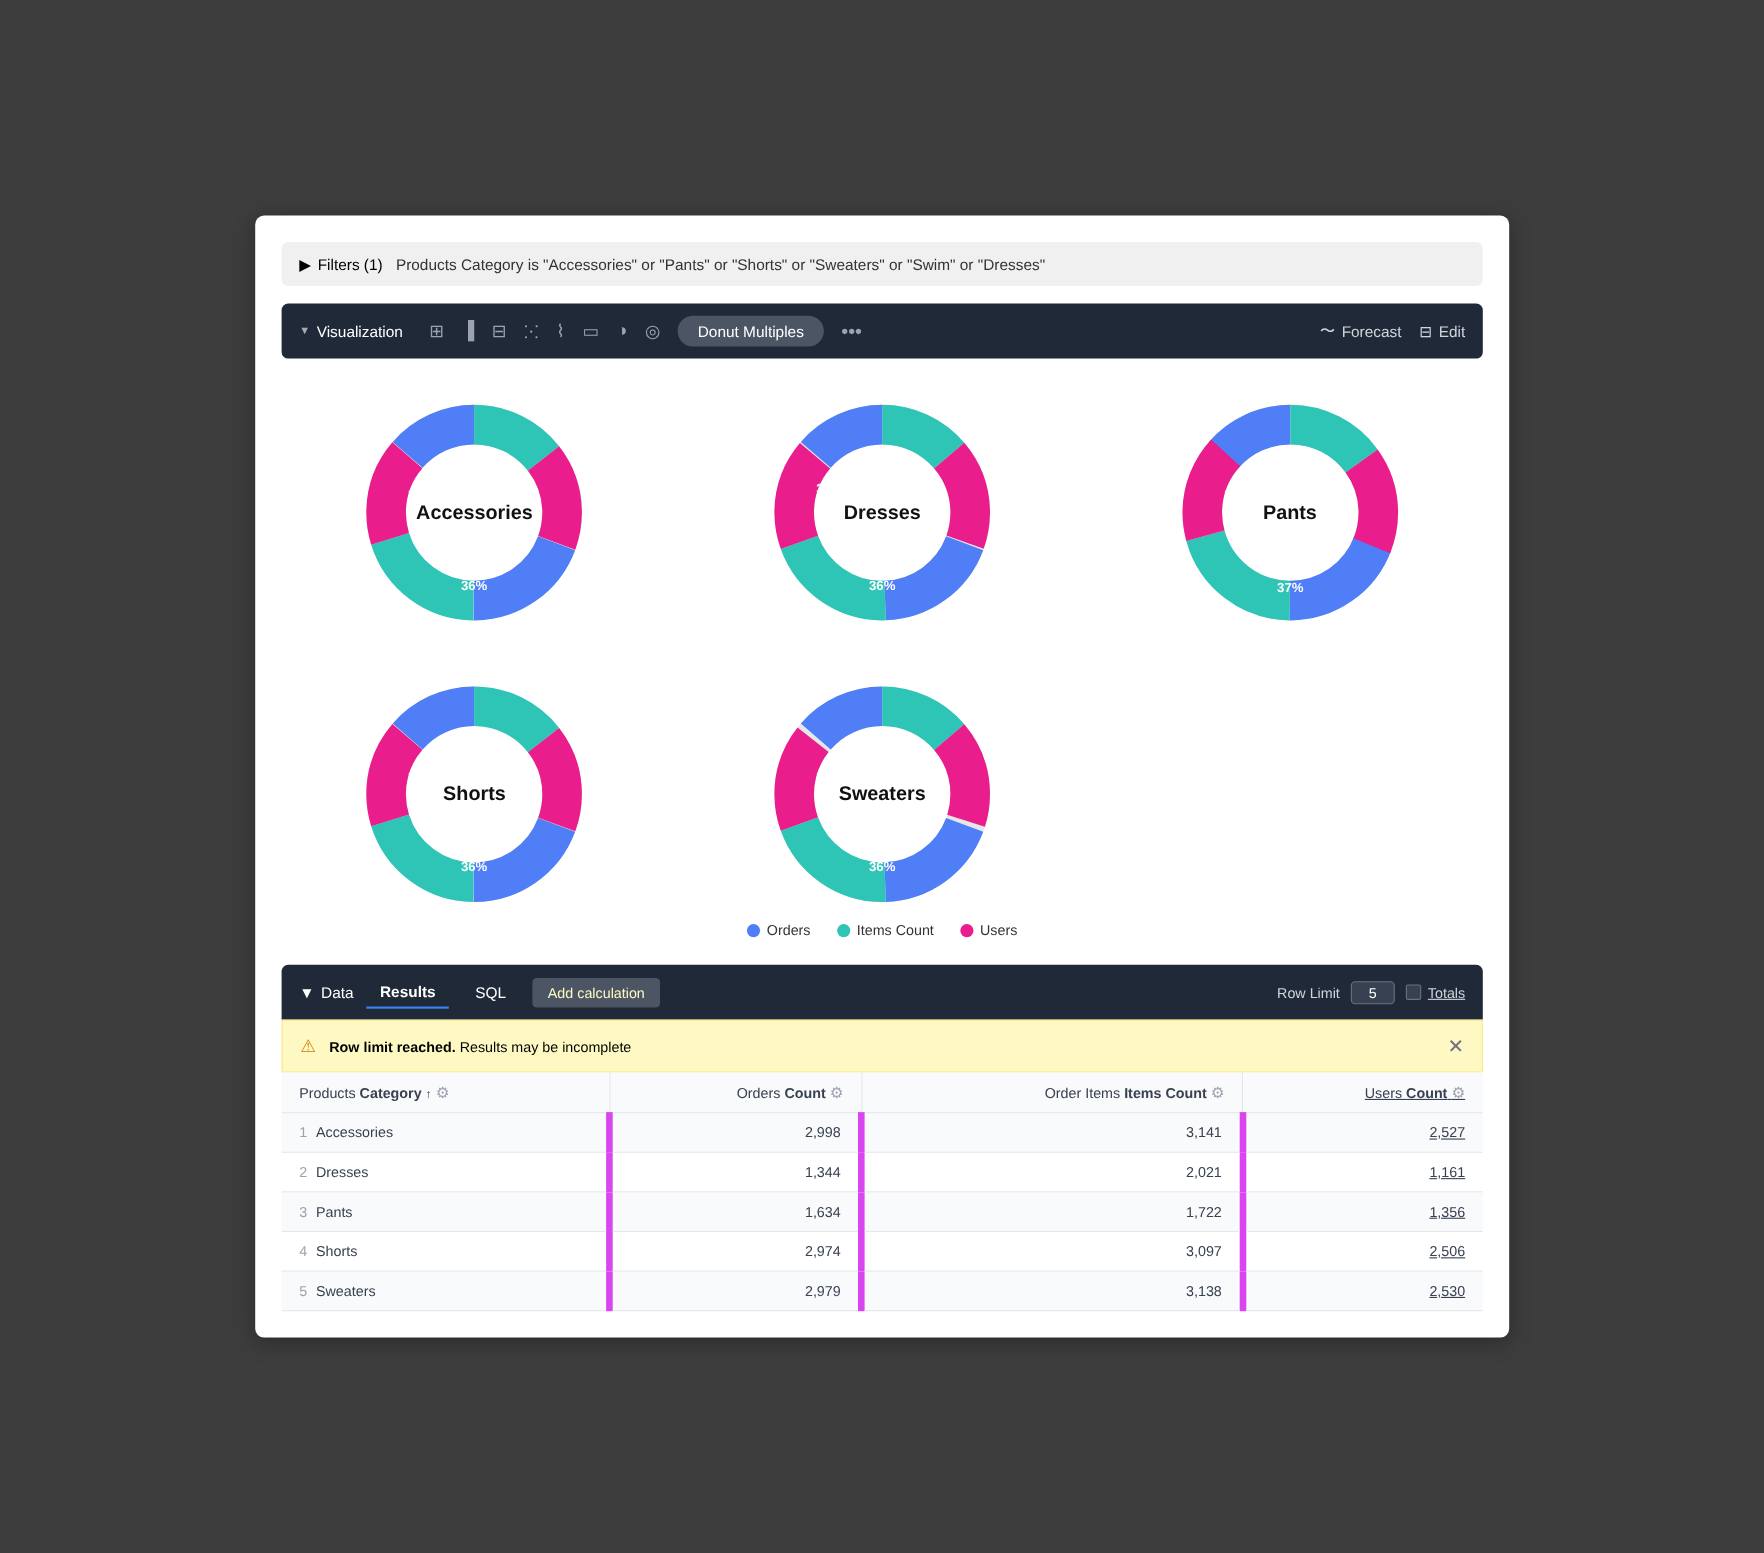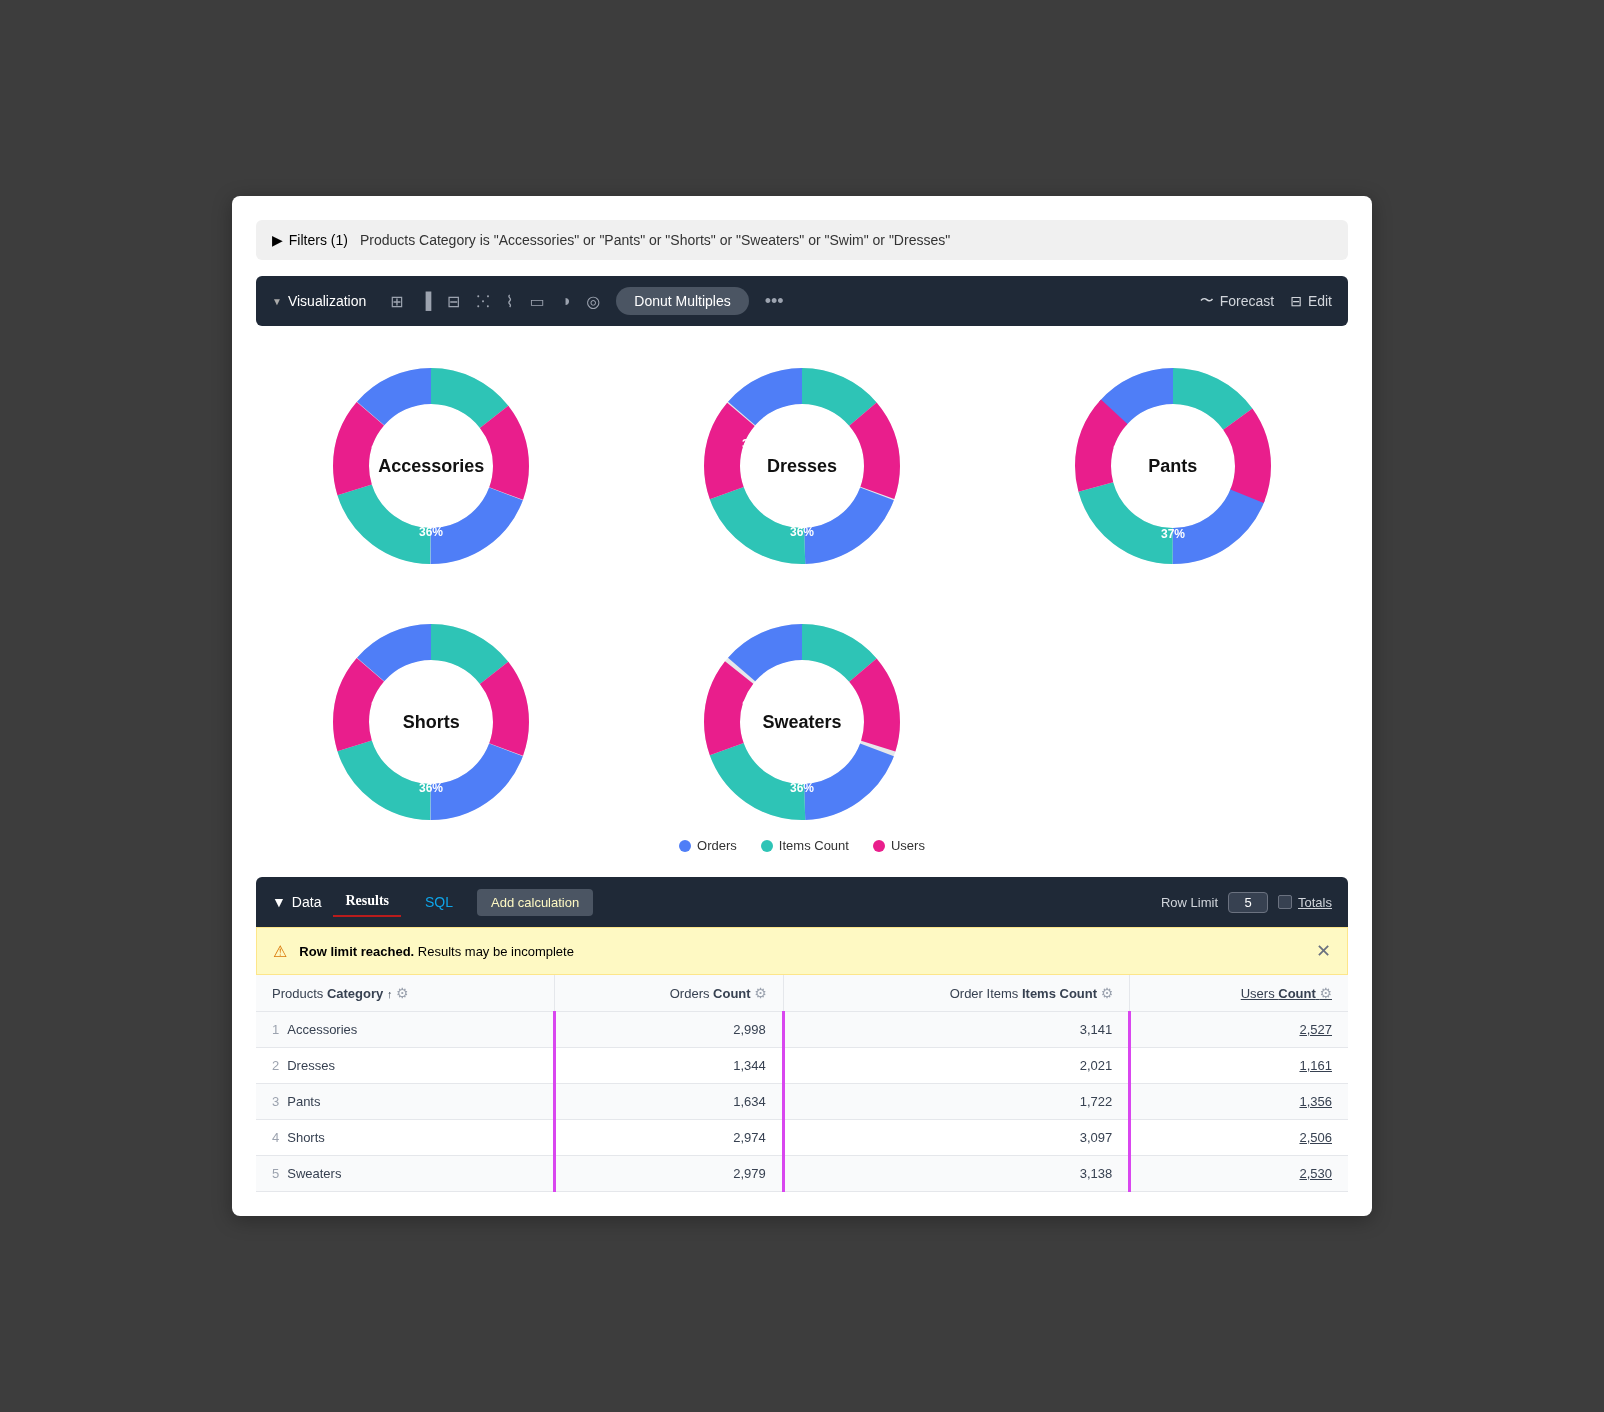--- a/index.html
+++ b/index.html
@@ -181,26 +181,25 @@
       font-weight: 500;
       display: flex;
       align-items: center;
       gap: 6px;
     }
     .data-tab {
       color: #fff;
       font-size: 14px;
       font-weight: 600;
       padding: 6px 12px;
-      border-bottom: 2px solid #b91c1c;
-      cursor: pointer;
-      font-family: Liberation Serif, serif;
+      border-bottom: 2px solid #3b82f6;
+      cursor: pointer;
     }
     .data-tab-inactive {
-      color: #0ea5e9;
+      color: #ffffff;
       font-size: 14px;
       padding: 6px 12px;
       cursor: pointer;
     }
     .add-calc-btn {
       background: #4b5563;
       color: #fef9c3;
       border: none;
       border-radius: 4px;
       padding: 6px 14px;
@@ -267,21 +266,21 @@
       color: #374151;
       border-bottom: 1px solid #e5e7eb;
       border-right: 1px solid #e5e7eb;
       margin-top: 28px;
     }
     .data-table th:last-child { border-right: none; text-decoration: underline; }
     .data-table th.right { text-align: right; }
     .data-table td {
       padding: 10px 16px;
       border-bottom: 1px solid #e5e7eb;
-      border-right: 3px solid #d946ef;
+      border-right: 6px solid #d946ef;
       color: #374151;
     }
     .data-table td:last-child { border-right: none; text-decoration: underline; }
     .data-table td.num { text-align: right; }
     .data-table tr:nth-child(odd) td { background: #f9fafb; }
     .data-table tr:nth-child(even) td { background: #fff; }
     .row-num { color: #9ca3af; margin-right: 8px; }
     .gear-icon { color: #9ca3af; font-size: 14px; cursor: pointer; }
     .sort-arrow { font-size: 11px; }
   </style>

